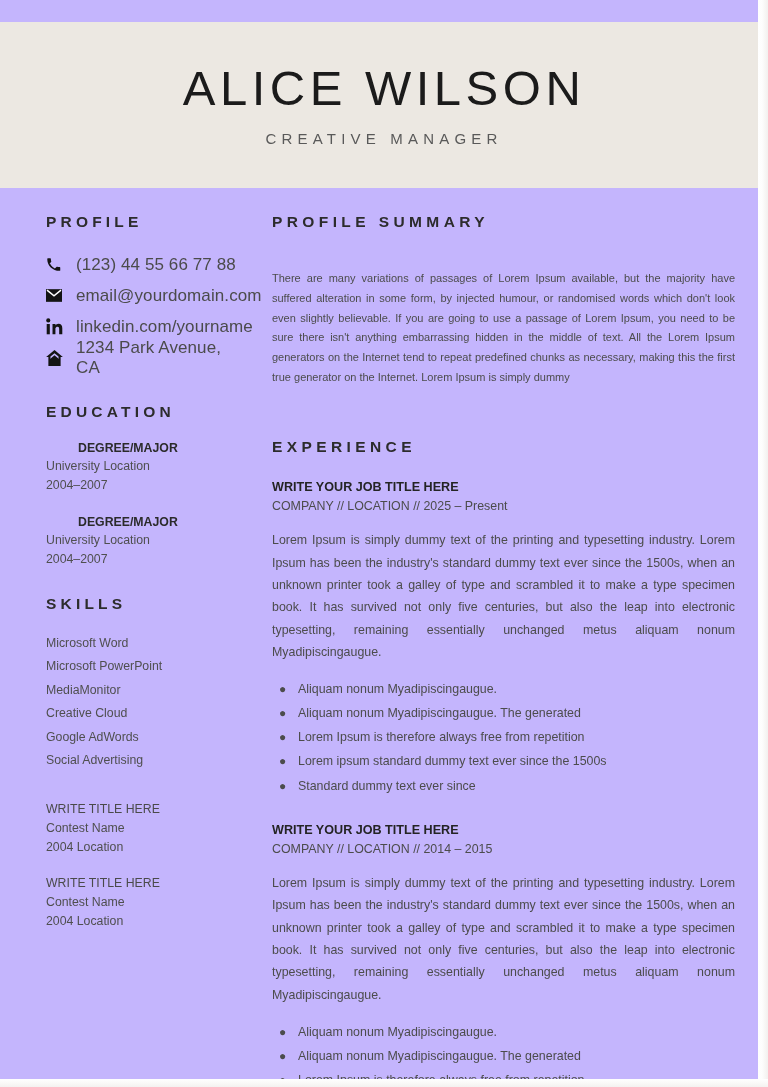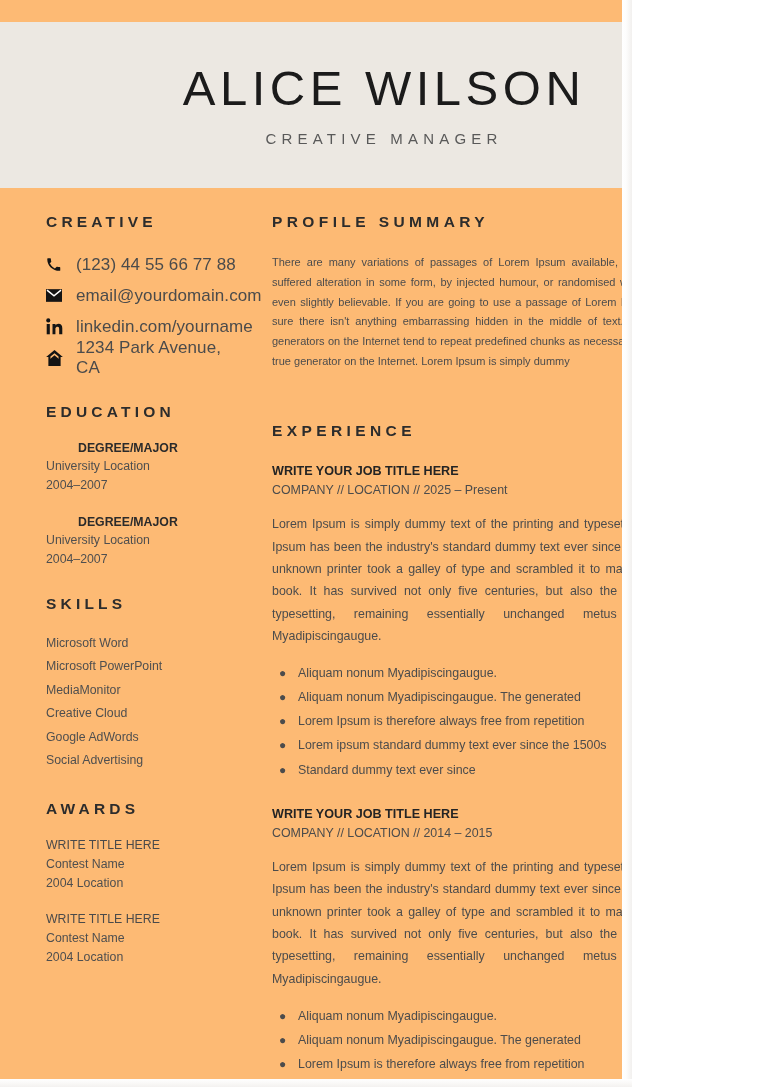--- a/index.html
+++ b/index.html
@@ -6,23 +6,23 @@
 
   html, body {
     width: 768px;
     height: 1087px;
     background: #ffffff;
     font-family: "Liberation Sans", sans-serif;
   }
 
   #page {
     position: relative;
-    width: 632px;
+    width: 768px;
     height: 1087px;
-    background: #fdba74;
+    background: #c4b5fd;
     overflow: hidden;
   }
 
   
   .page-edge-right {
     position: absolute;
     top: 0; right: 0;
     width: 10px; height: 1087px;
     background: linear-gradient(to right, #ffffff 0%, #fdfdfd 40%, #f2f0ee 100%);
   }
@@ -213,21 +213,21 @@
 
   <div class="header-band">
     <div class="header-name">ALICE WILSON</div>
     <div class="header-subtitle">CREATIVE MANAGER</div>
   </div>
 
   <div class="body-wrap">
 
     <div class="sidebar">
 
-      <div class="sec-head">CREATIVE</div>
+      <div class="sec-head">PROFILE</div>
       <div class="contact-list">
 
         <div class="contact-row">
           <span class="contact-icon">
             <svg width="15" height="15" viewBox="0 0 24 24" fill="#141414">
               <path d="M6.6 10.8c1.7 3.4 4.2 5.9 7.6 7.6l2.5-2.5c.3-.3.8-.4 1.2-.3 1.2.4 2.5.6 3.9.6.6 0 1 .4 1 1V21c0 .6-.4 1-1 1C10.4 22 2 13.6 2 3c0-.6.4-1 1-1h3.8c.6 0 1 .4 1 1 0 1.3.2 2.6.6 3.9.1.4 0 .9-.3 1.2l-2.5 2.7z"></path>
             </svg>
           </span>
           <span class="contact-text">(123) 44 55 66 77 88</span>
         </div>
@@ -282,39 +282,38 @@
       <div class="sec-head">SKILLS</div>
       <div class="skills-list">
         <div class="skill-item">Microsoft Word</div>
         <div class="skill-item">Microsoft PowerPoint</div>
         <div class="skill-item">MediaMonitor</div>
         <div class="skill-item">Creative Cloud</div>
         <div class="skill-item">Google AdWords</div>
         <div class="skill-item">Social Advertising</div>
       </div>
 
-      <div class="sec-head">AWARDS</div>
 
       <div class="award-block">
         <div class="award-title">WRITE TITLE HERE</div>
         <div class="award-line">Contest Name</div>
         <div class="award-line">2004 Location</div>
       </div>
 
       <div class="award-block">
         <div class="award-title">WRITE TITLE HERE</div>
         <div class="award-line">Contest Name</div>
         <div class="award-line">2004 Location</div>
       </div>
 
     </div>
 
     <div class="main">
 
-      <div class="sec-head main-head" style="margin-bottom:22px;">PROFILE SUMMARY</div>
+      <div class="sec-head main-head" style="margin-bottom:38px;">PROFILE SUMMARY</div>
       <div class="profile-para">There are many variations of passages of Lorem Ipsum available, but the majority have suffered alteration in some form, by injected humour, or randomised words which don't look even slightly believable. If you are going to use a passage of Lorem Ipsum, you need to be sure there isn't anything embarrassing hidden in the middle of text. All the Lorem Ipsum generators on the Internet tend to repeat predefined chunks as necessary, making this the first true generator on the Internet. Lorem Ipsum is simply dummy</div>
 
       <div class="sec-head main-head" style="margin-bottom:22px;">EXPERIENCE</div>
 
       <div class="job">
         <div class="job-title">WRITE YOUR JOB TITLE HERE</div>
         <div class="job-meta">COMPANY // LOCATION // 2025 – Present</div>
         <div class="job-para">Lorem Ipsum is simply dummy text of the printing and typesetting industry. Lorem Ipsum has been the industry's standard dummy text ever since the 1500s, when an unknown printer took a galley of type and scrambled it to make a type specimen book. It has survived not only five centuries, but also the leap into electronic typesetting, remaining essentially unchanged metus aliquam nonum Myadipiscingaugue.</div>
         <div class="bullets">
           <div class="bullet-row">

